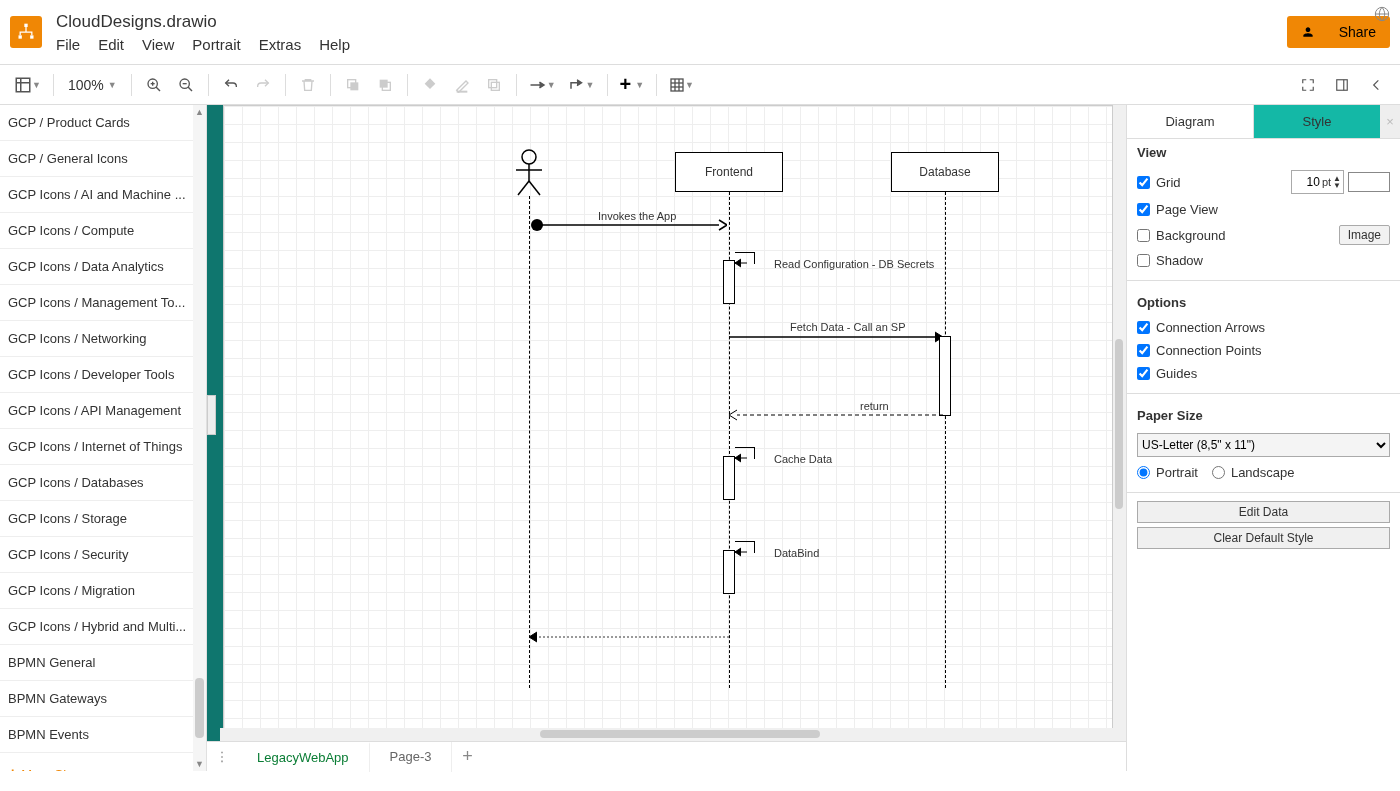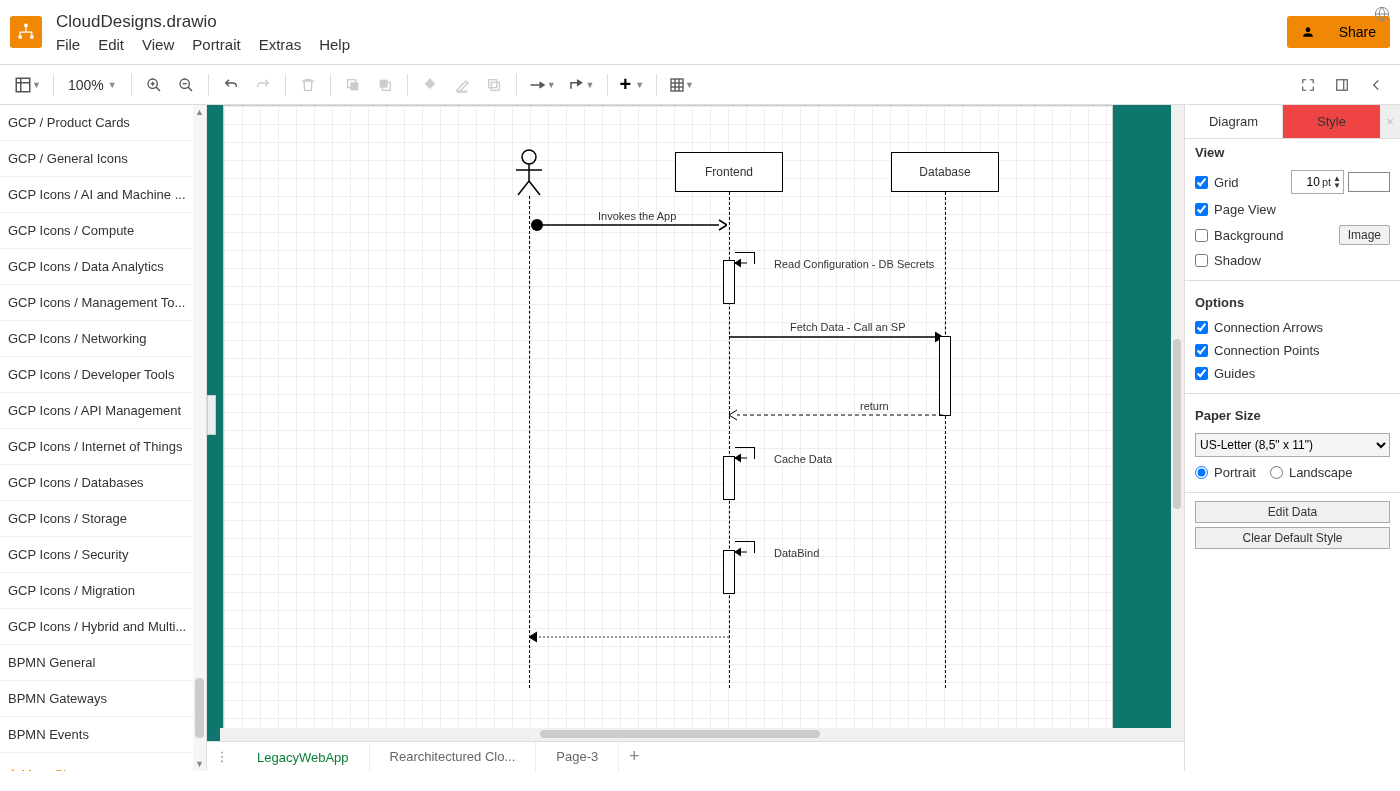--- a/index.html
+++ b/index.html
@@ -45,23 +45,23 @@
   .vscroll-bar { position: absolute; width: 8px; left: 2px; top: 234px; height: 170px; background: #ccc; border-radius:4px; }
   .hscroll { position: absolute; left: 13px; bottom: 0; right: 13px; height: 13px; background: #f0f0f0; }
   .hscroll-bar { position: absolute; height: 8px; top: 2px; left: 320px; width: 280px; background: #ccc; border-radius:4px; }
 
   .tabs { height: 30px; background: #fff; border-top: 1px solid #ddd; display: flex; align-items: center; }
   .tabs-menu { width: 30px; display: flex; align-items: center; justify-content: center; color: #888; cursor: pointer; }
   .tab { height: 30px; padding: 0 20px; display: flex; align-items: center; font-size: 13px; cursor: pointer; border-right: 1px solid #eee; color: #666; }
   .tab.active { color: #0a7d35; font-weight: 500; background:#fff; border-top:2px solid #fff; }
   .tab-add { width: 30px; display: flex; align-items: center; justify-content: center; color: #888; cursor: pointer; font-size: 18px; }
 
-  .right-panel { width: 216px; border-left: 1px solid #ddd; background: #fff; font-size: 13px; }
+  .right-panel { width: 274px; border-left: 1px solid #ddd; background: #fff; font-size: 13px; }
   .rp-tabs { display: flex; height: 34px; border-bottom: 1px solid #ddd; }
-  .rp-tab { flex: 1; display: flex; align-items: center; justify-content: center; cursor: pointer; background:#ef4444; }
+  .rp-tab { flex: 1; display: flex; align-items: center; justify-content: center; cursor: pointer; background:#14b8a6; }
   .rp-tab.active { background: #fff; border-right: 1px solid #ddd; font-weight:500; }
   .rp-close { width: 20px; display: flex; align-items: center; justify-content: center; color: #bbb; cursor: pointer; background:#eee; }
   .rp-heading { font-weight: 600; padding: 6px 10px; color: #333; }
   .rp-row { display: flex; align-items: center; gap: 6px; padding: 4px 10px; font-size: 13px; }
   .rp-row label { display: flex; align-items: center; gap: 6px; cursor: pointer; }
   .rp-row input[type=checkbox] { width: 13px; height: 13px; }
   .rp-num { width: 44px; height: 22px; border: 1px solid #aaa; font-size: 12px; padding: 0 2px; text-align: right; }
   .rp-swatch { width: 42px; height: 20px; border: 1px solid #888; background: #fff; cursor:pointer; }
   .rp-btn { border: 1px solid #aaa; background: #f2f2f2; padding: 2px 8px; border-radius: 2px; cursor: pointer; font-size:12px; }
   .rp-div { border-top: 1px solid #ddd; margin: 8px 0; }
@@ -347,21 +347,20 @@
           <div class="vscroll-bar"></div>
         </div>
       <div class="hscroll">
           <div class="hscroll-bar"></div>
         </div>
     </div>
 
     <div class="tabs">
       <div class="tabs-menu">⋮</div>
       <div class="tab active">LegacyWebApp</div>
-      <div class="tab">Rearchitectured Clo...</div>
       <div class="tab">Page-3</div>
       <div class="tab-add">+</div>
     </div>
   </div>
 
   <div class="right-panel">
     <div class="rp-tabs">
       <div class="rp-tab active">Diagram</div>
       <div class="rp-tab">Style</div>
       <div class="rp-close">×</div>

